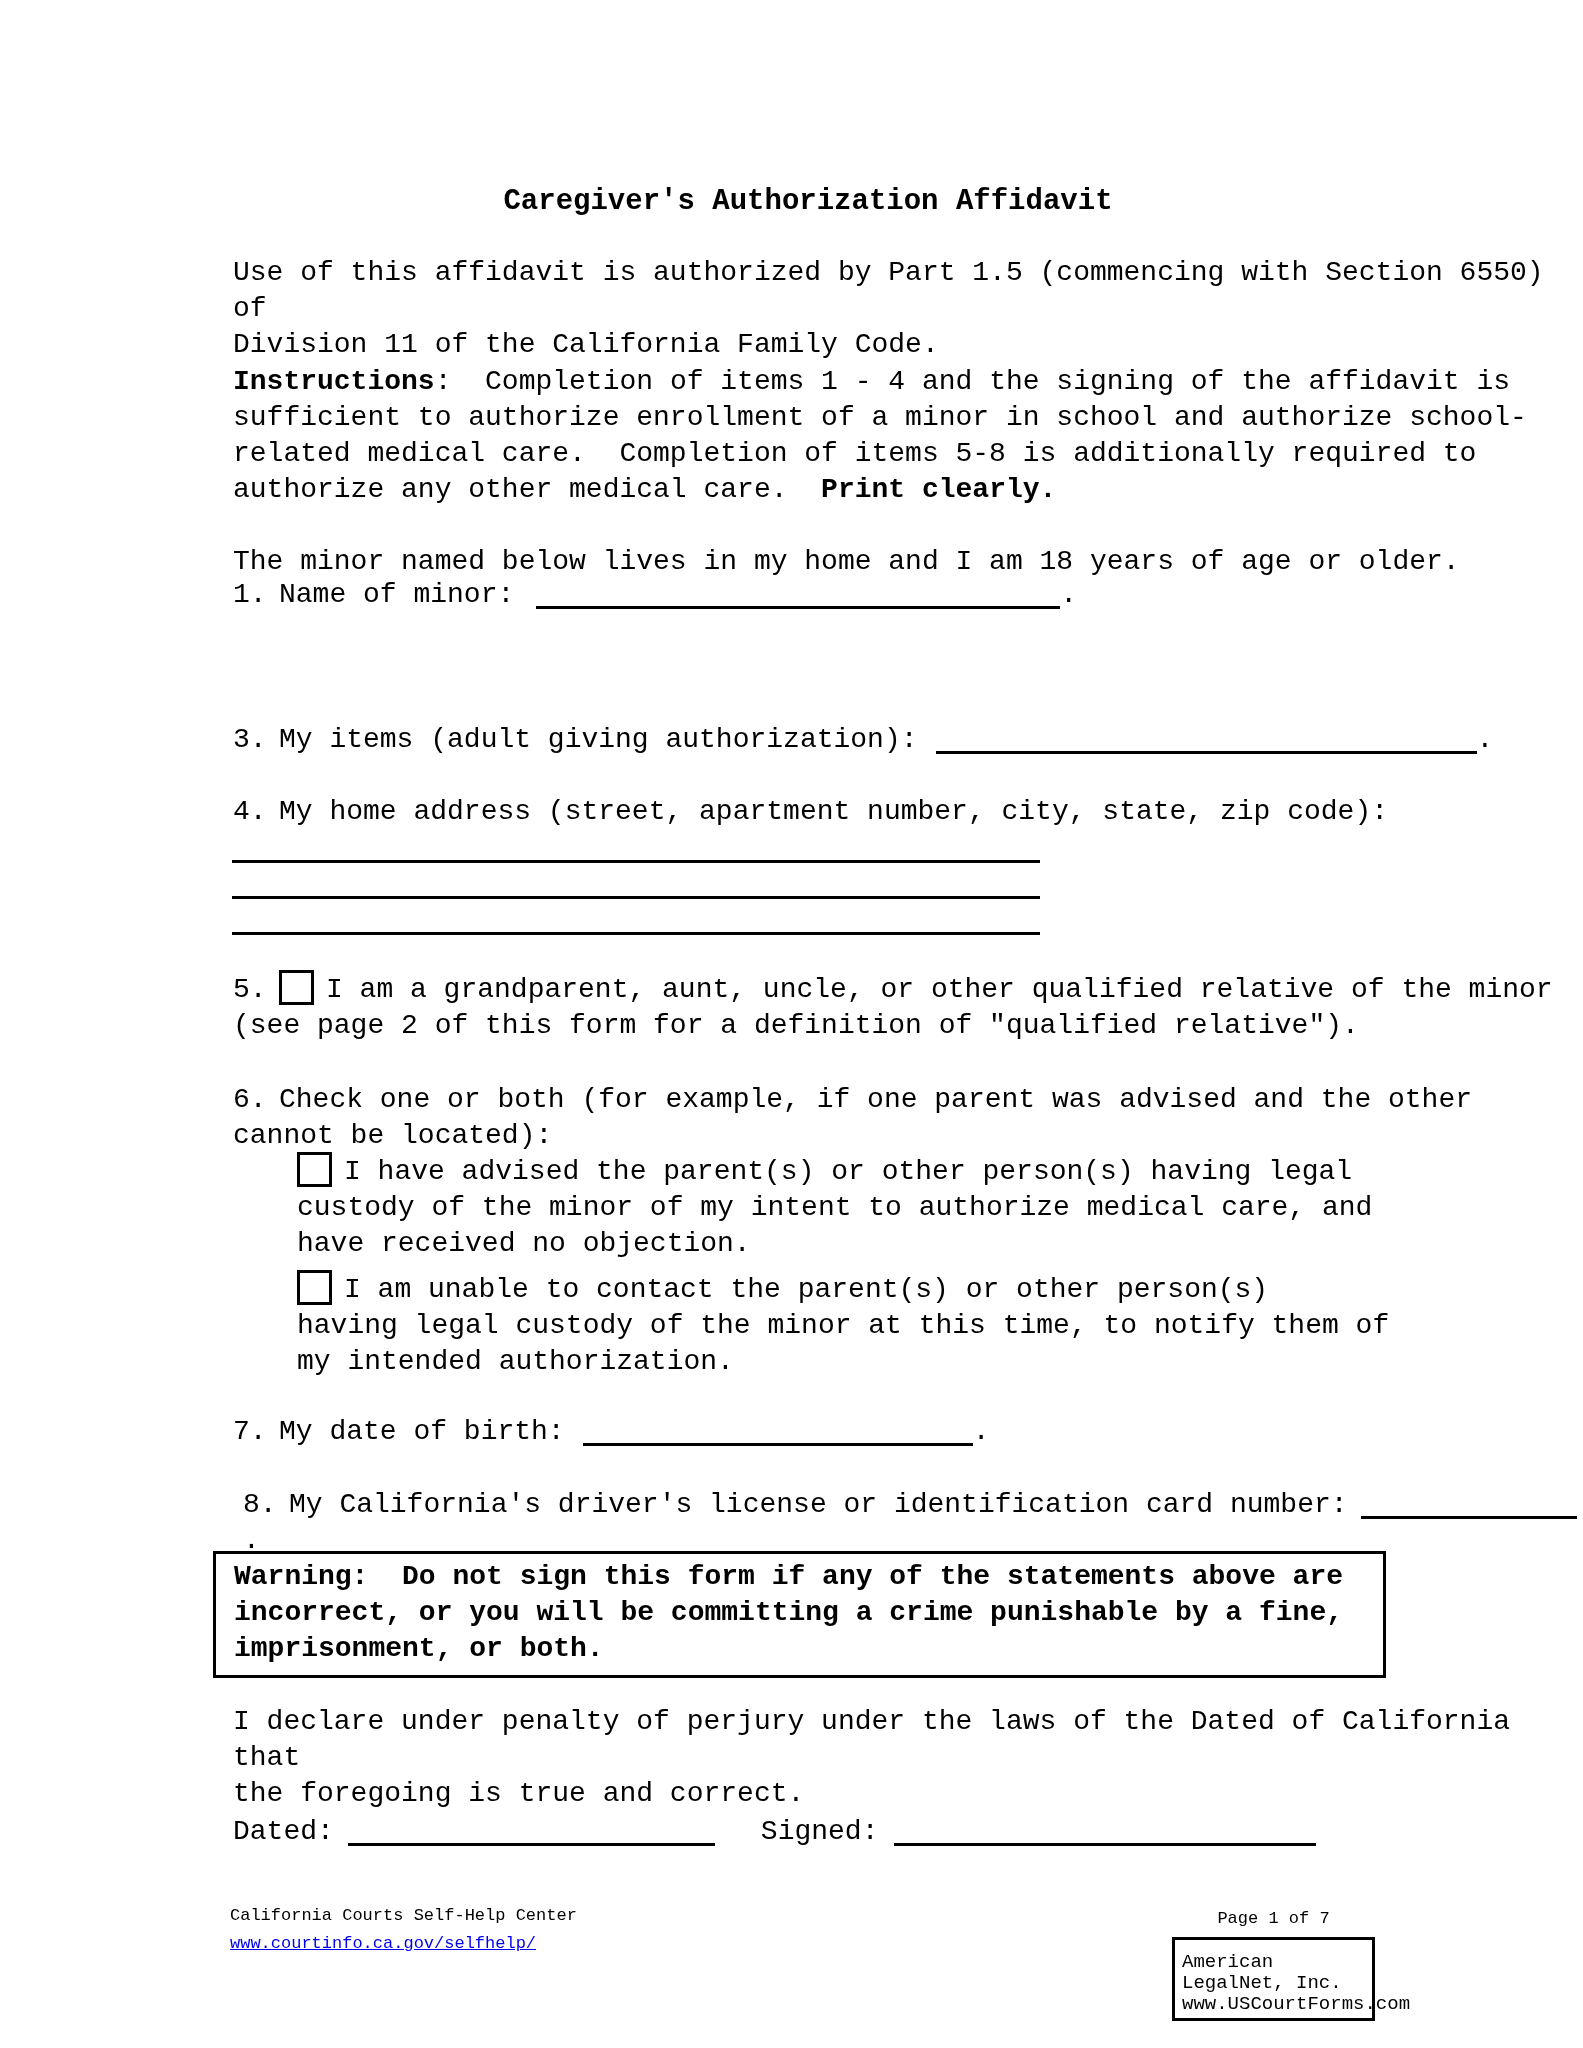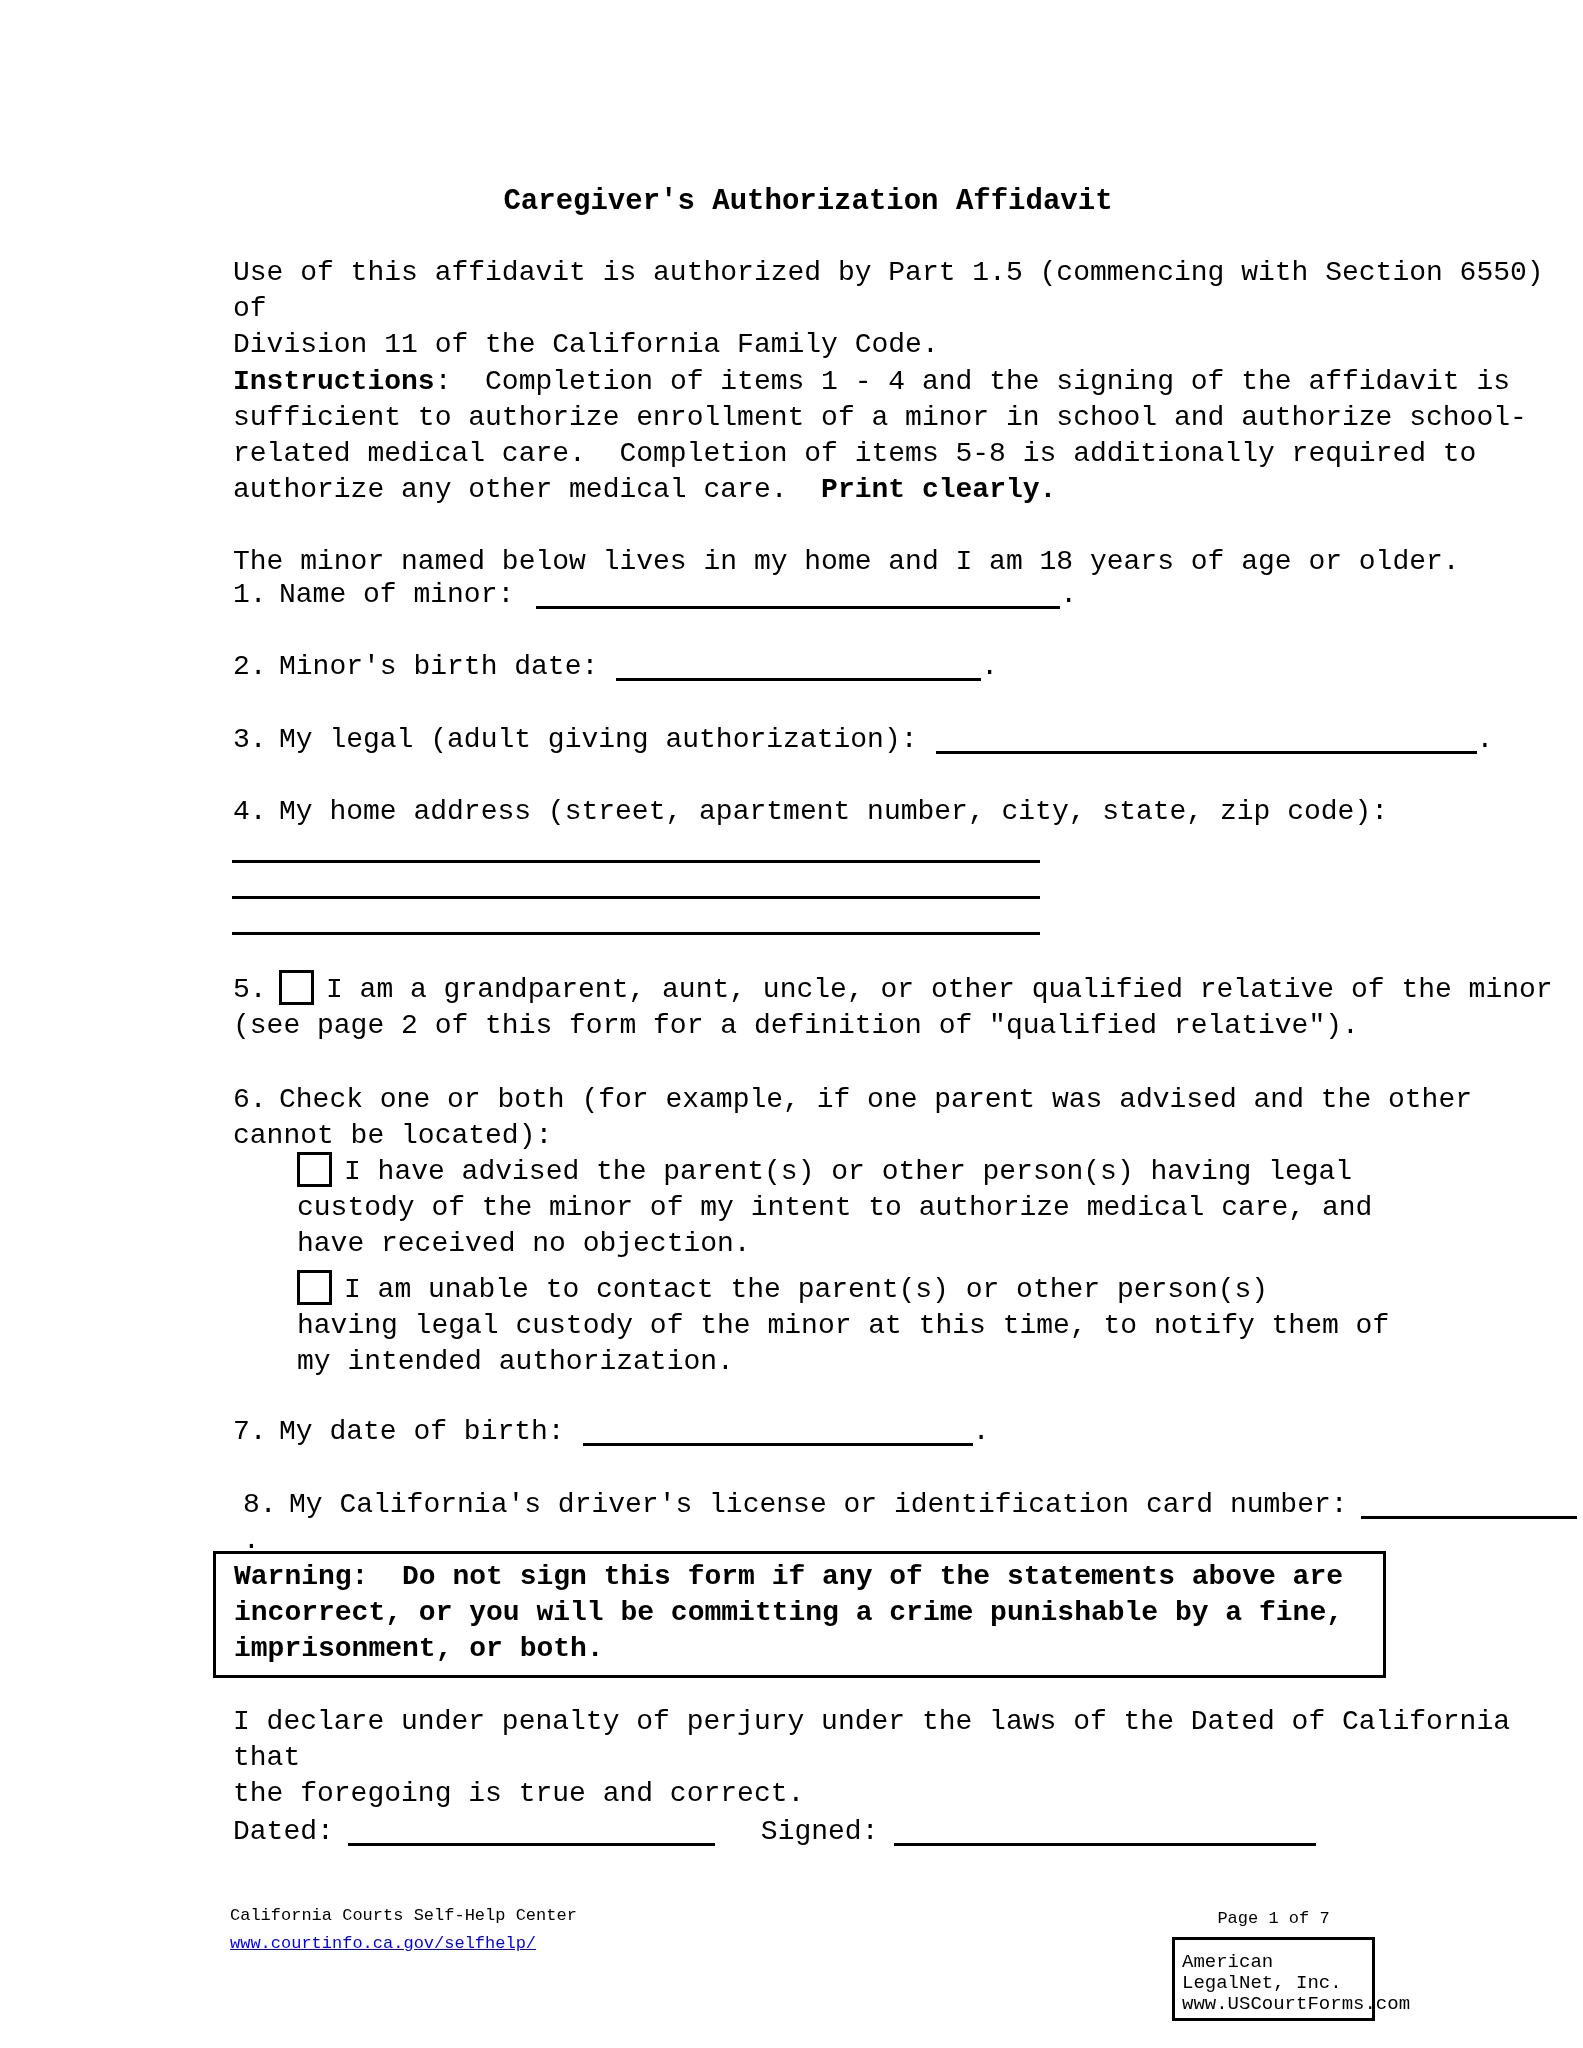--- a/index.html
+++ b/index.html
@@ -82,26 +82,23 @@
 related medical care.  Completion of items 5-8 is additionally required to
 authorize any other medical care.  </span><span class="b">Print clearly.</span>
   </div>
 
   <div class="abs" style="top:544px; left:233px;">The minor named below lives in my home and I am 18 years of age or older.</div>
 
   <div class="abs" style="top:577px; left:233px;">
     <span class="num">1.</span><span>Name of minor:</span><span class="blank" style="width:524px; margin-left:22px;"></span><span>.</span>
   </div>
 
-  <div class="abs" style="top:649px; left:233px;">
-    <span class="num">2.</span><span>Minor's birth date:</span><span class="blank" style="width:365px;"></span><span>.</span>
-  </div>
 
   <div class="abs" style="top:722px; left:233px;">
-    <span class="num">3.</span><span>My legal (adult giving authorization):</span><span class="blank" style="width:541px;"></span><span>.</span>
+    <span class="num">3.</span><span>My items (adult giving authorization):</span><span class="blank" style="width:541px;"></span><span>.</span>
   </div>
 
   <div class="abs" style="top:794px; left:233px;">
     <span class="num">4.</span><span>My home address (street, apartment number, city, state, zip code):</span>
   </div>
   <div class="addr-line" style="top:860px;"></div>
   <div class="addr-line" style="top:896px;"></div>
   <div class="addr-line" style="top:932px;"></div>
 
   <div class="abs" style="top:970px; left:233px;">

